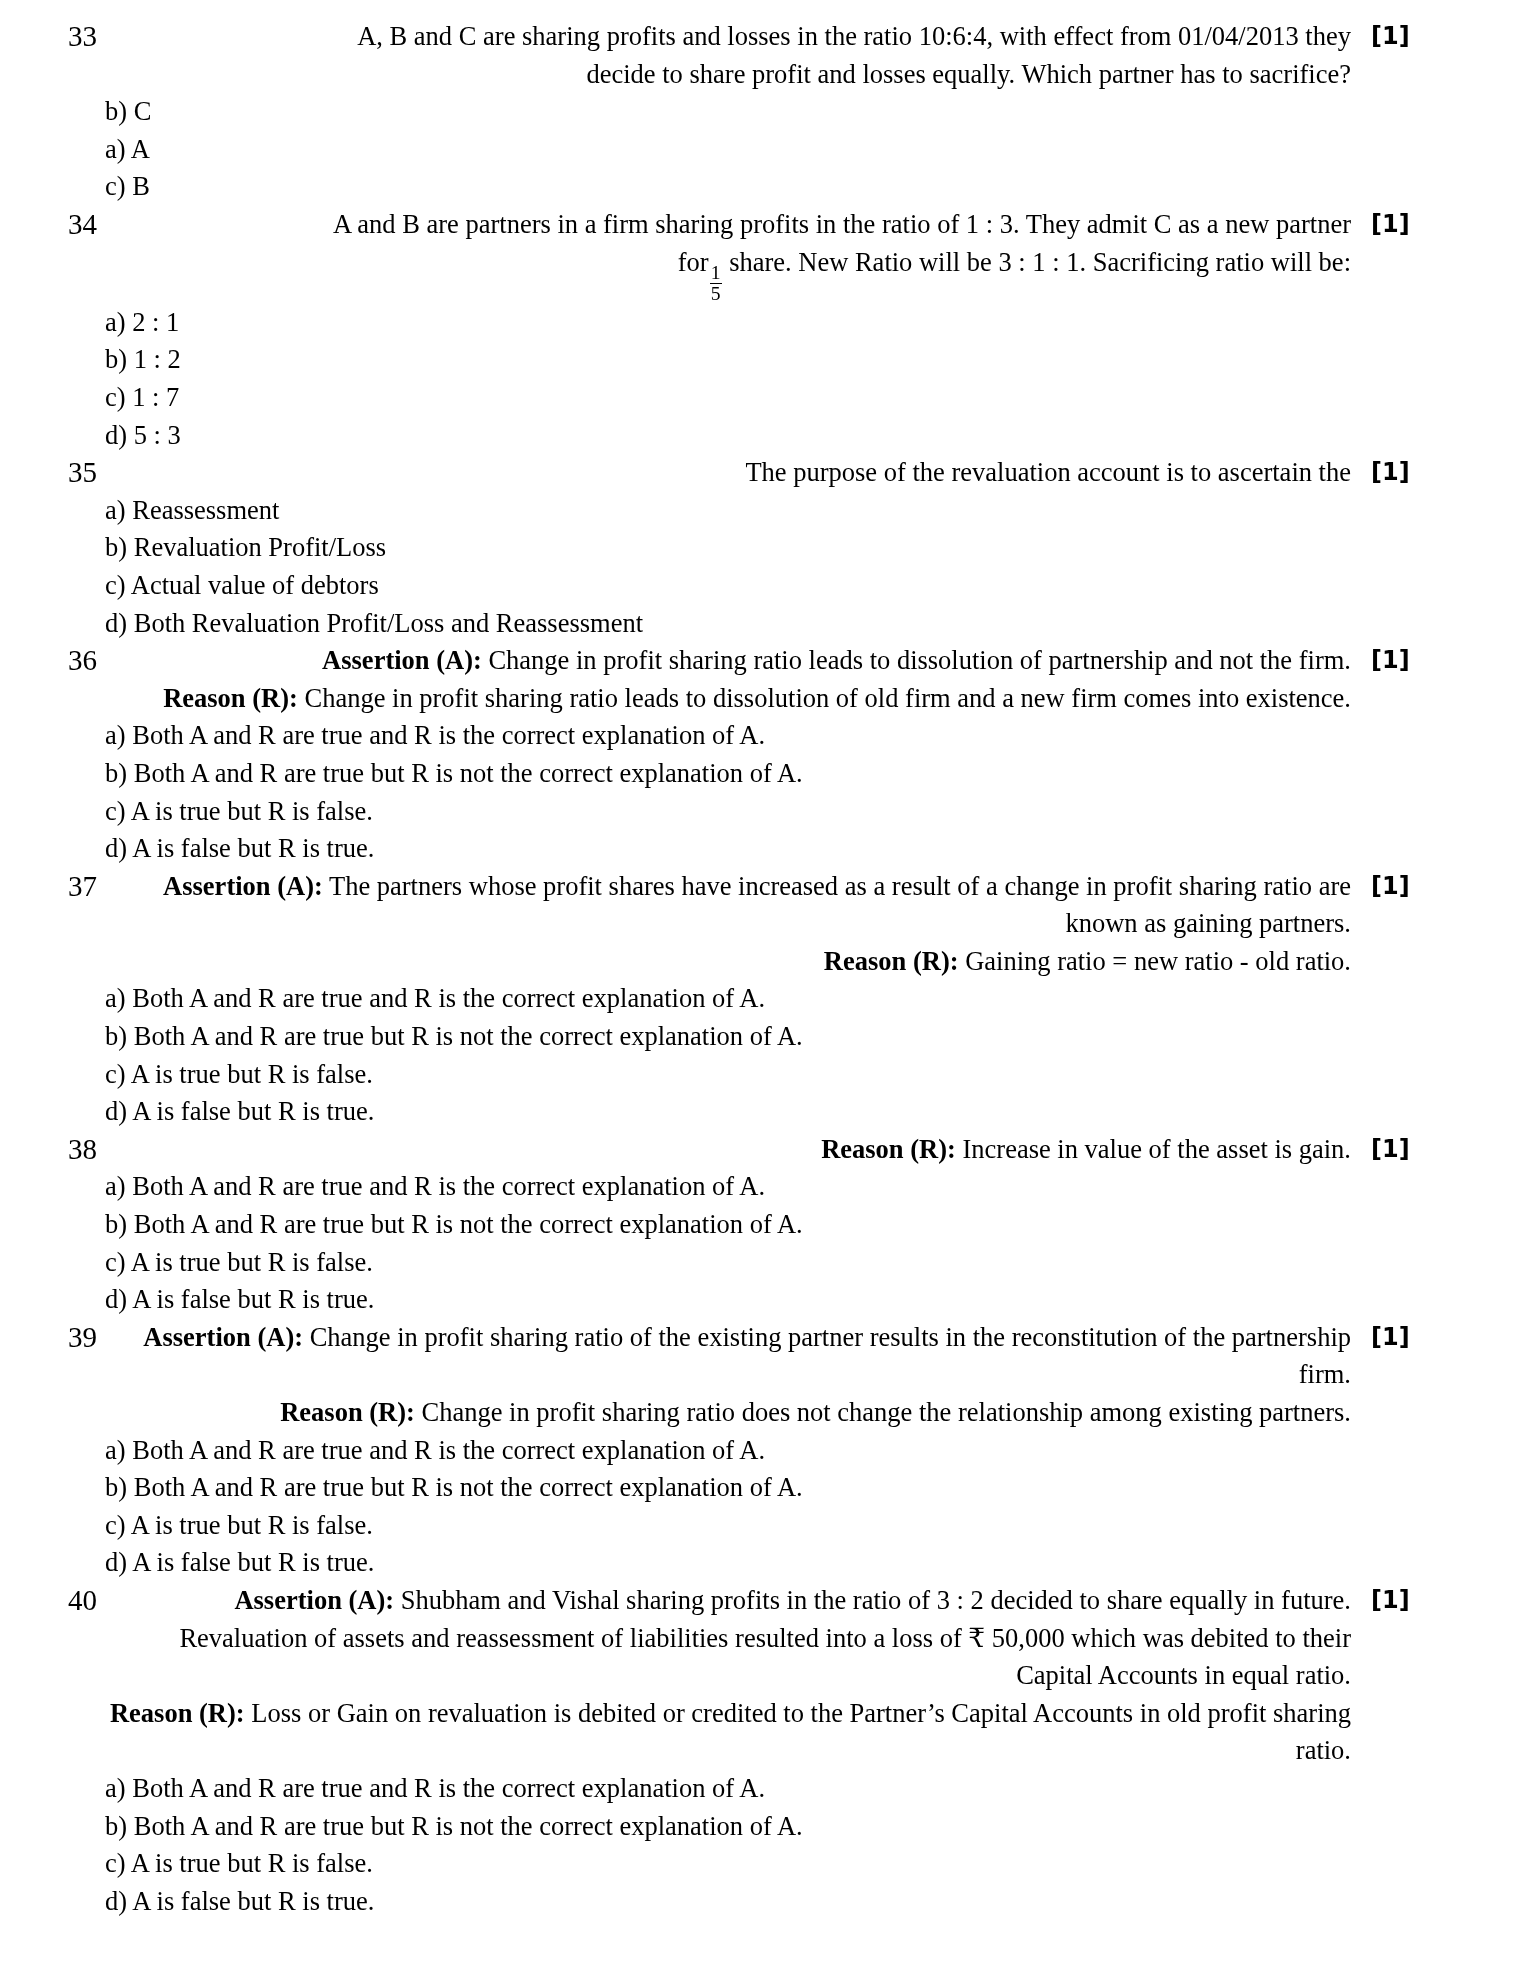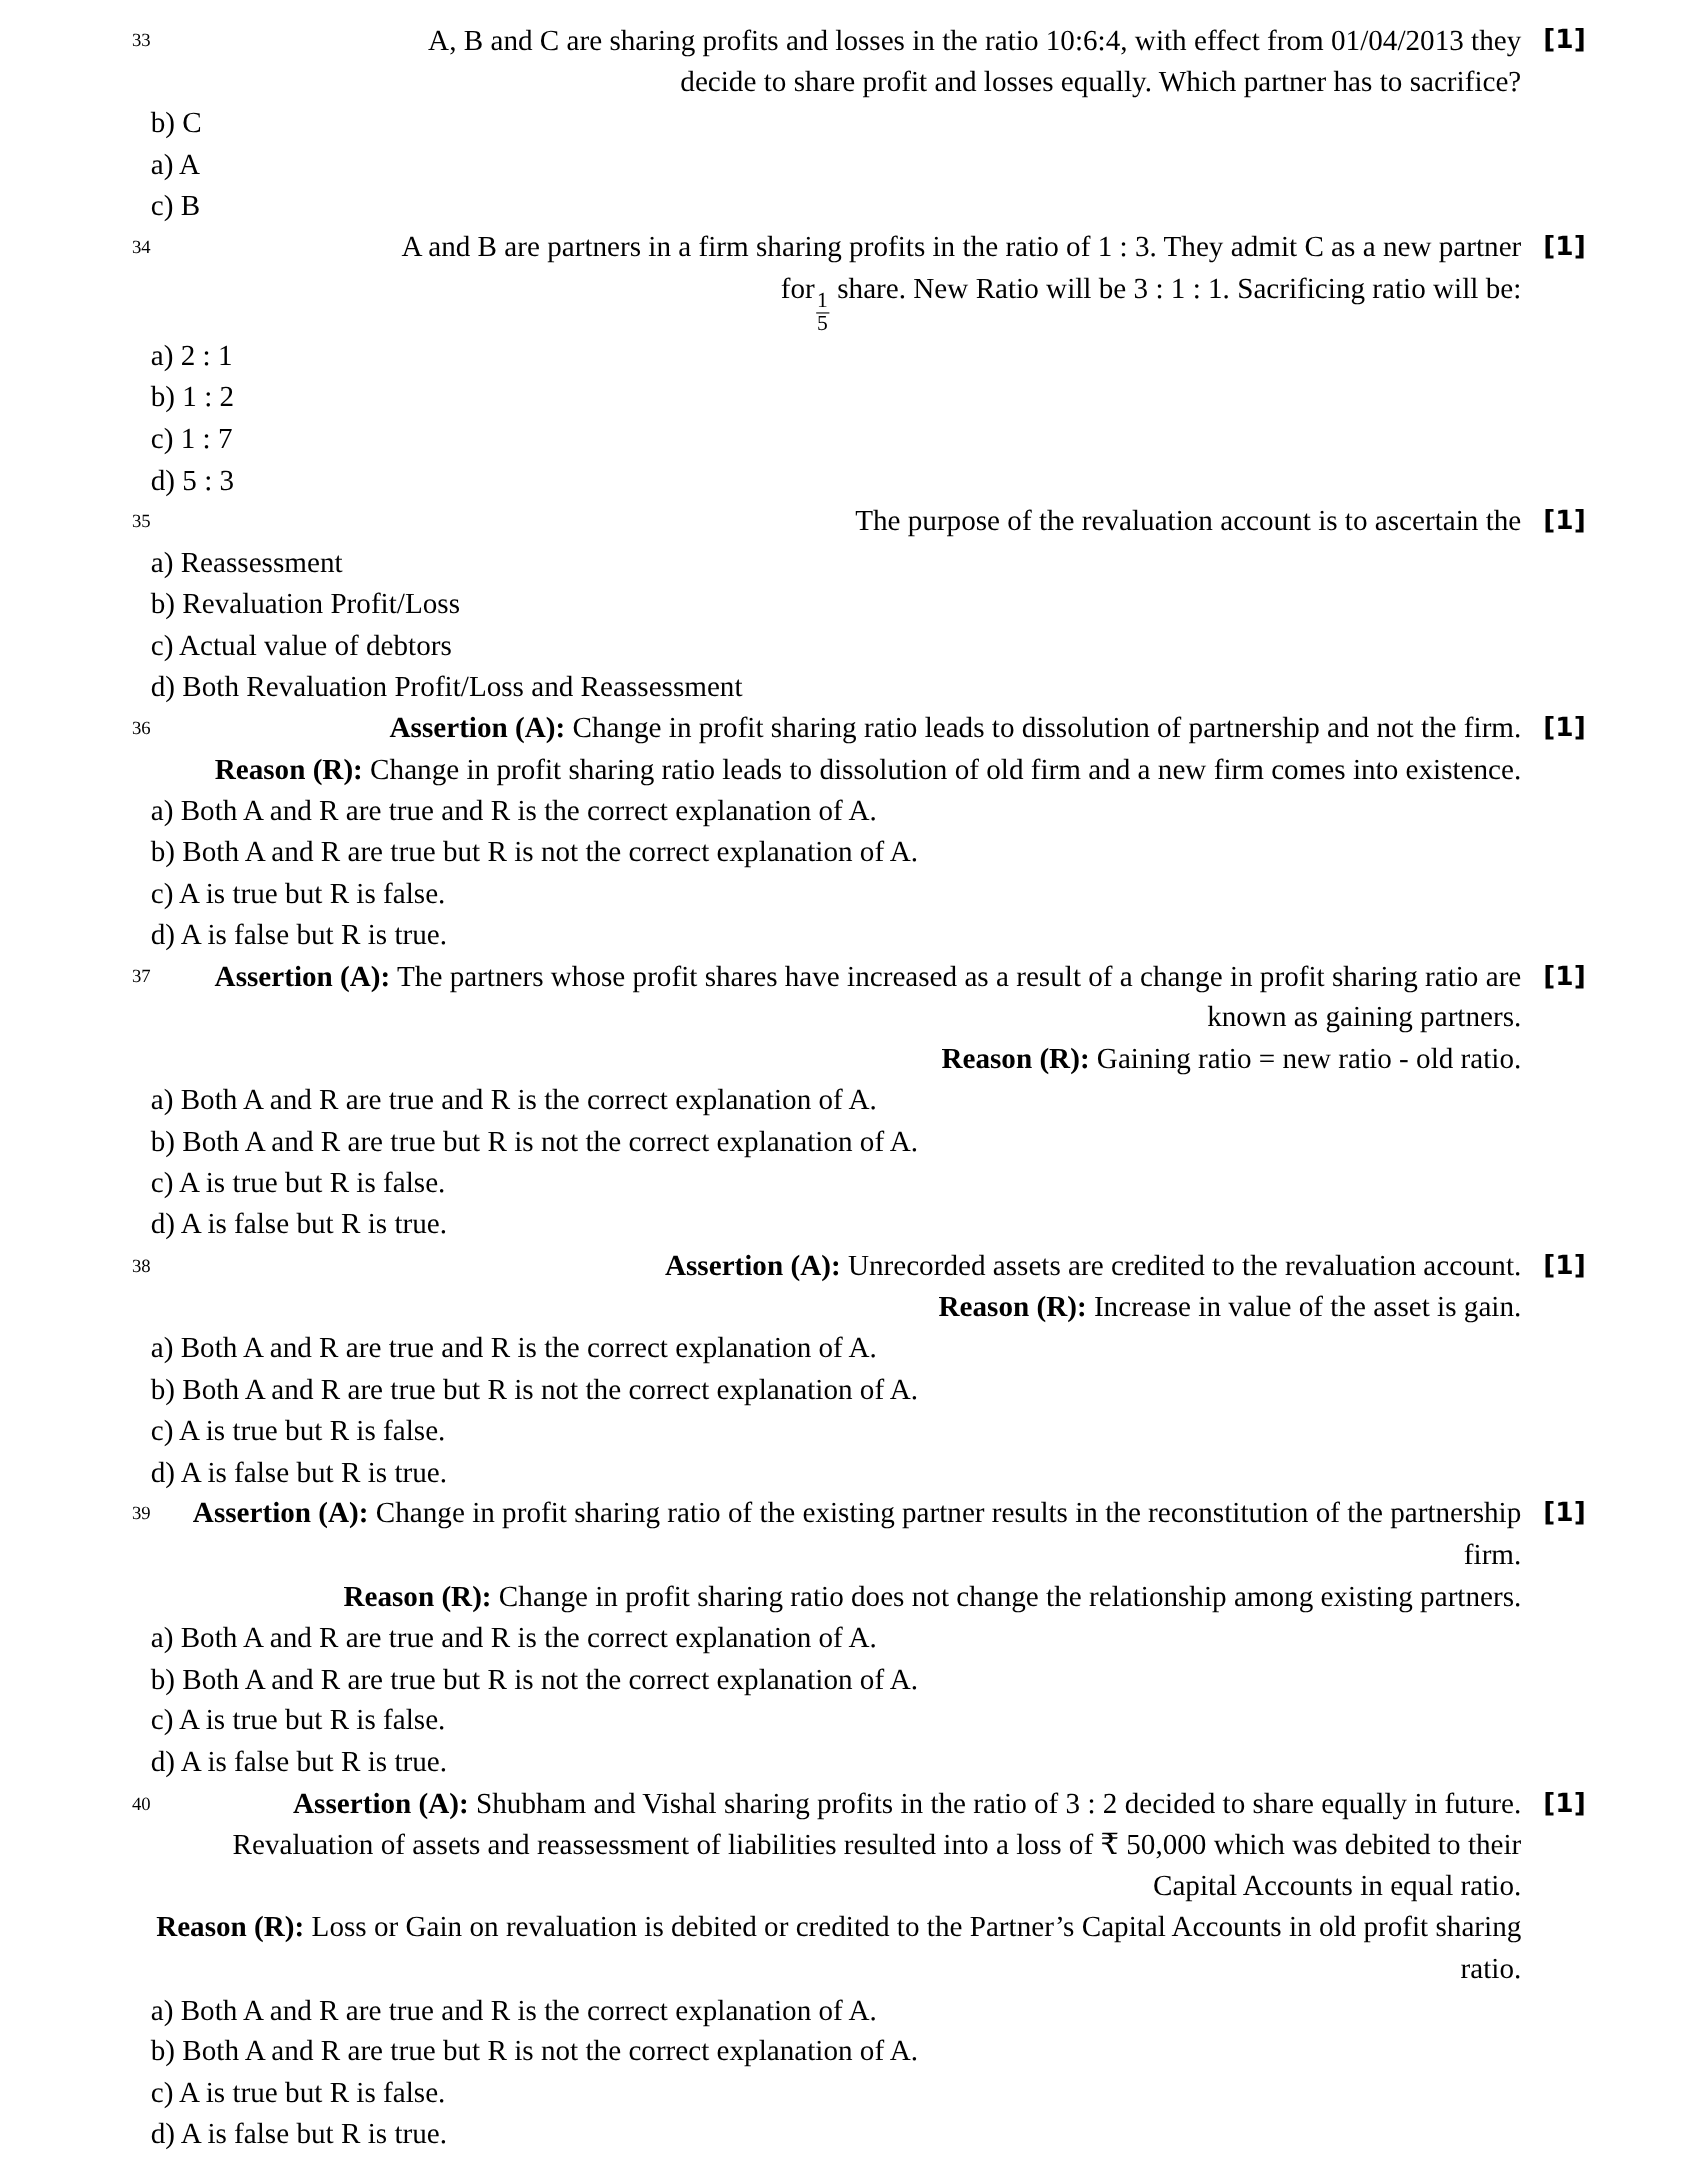--- a/index.html
+++ b/index.html
@@ -30,24 +30,24 @@
   }
   .qrow {
     display: flex;
     align-items: flex-start;
     width: 100%;
     box-sizing: border-box;
   }
   .qnum {
     width: 45px;
     flex: 0 0 45px;
-    margin-left: 92px;
-    font-size: 17px;
+    margin-left: 60px;
+    font-size: 29px;
     line-height: 37.6px;
-    text-align: right;
+    text-align: center;
     white-space: nowrap;
   }
   .qbody {
     flex: 1 1 auto;
     width: 1252px;
     max-width: 1252px;
     font-size: 26.5px;
     line-height: 37.6px;
   }
   .qmarks {
@@ -159,21 +159,20 @@
           <div class="opt">a) Both A and R are true and R is the correct explanation of A.</div>
           <div class="opt">b) Both A and R are true but R is not the correct explanation of A.</div>
           <div class="opt">c) A is true but R is false.</div>
           <div class="opt">d) A is false but R is true.</div>
         </div>
         <div class="qmarks">[1]</div>
       </div>
       <div class="qrow">
         <div class="qnum">38</div>
         <div class="qbody">
-          <div class="stem"><span class="lbl">Assertion (A):</span><span> Unrecorded assets are credited to the revaluation account.</span></div>
           <div class="stem"><span class="lbl">Reason (R):</span><span> Increase in value of the asset is gain.</span></div>
           <div class="opt">a) Both A and R are true and R is the correct explanation of A.</div>
           <div class="opt">b) Both A and R are true but R is not the correct explanation of A.</div>
           <div class="opt">c) A is true but R is false.</div>
           <div class="opt">d) A is false but R is true.</div>
         </div>
         <div class="qmarks">[1]</div>
       </div>
       <div class="qrow">
         <div class="qnum">39</div>

